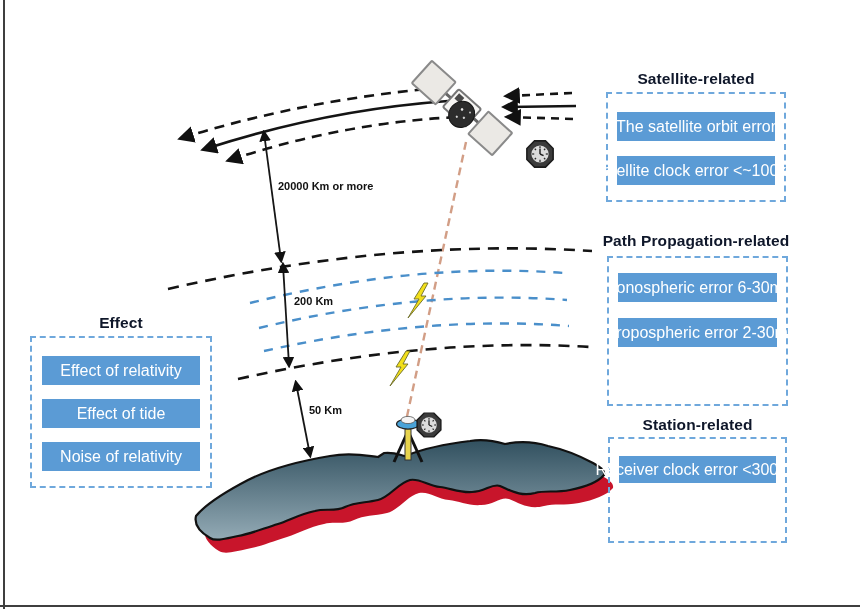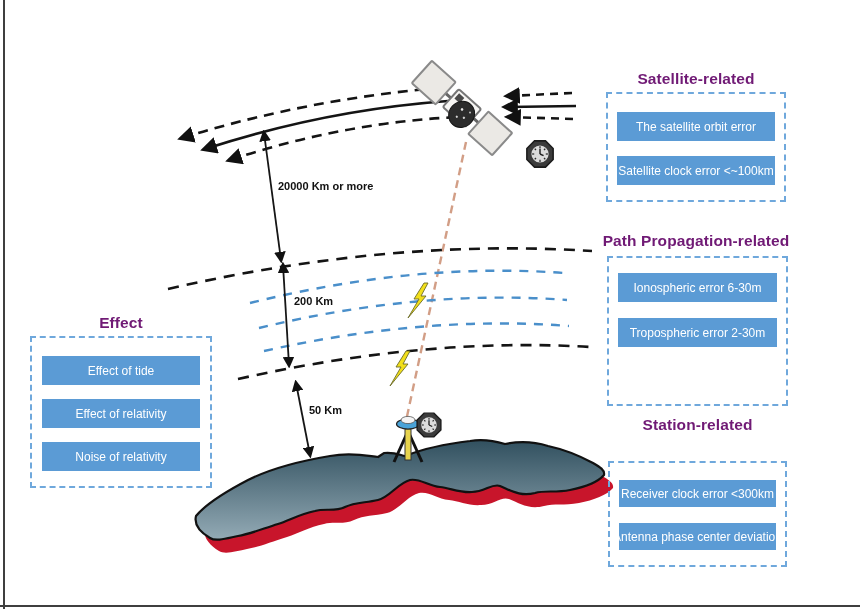--- a/index.html
+++ b/index.html
@@ -2,30 +2,30 @@
 <html><head>
 <meta charset="utf-8">
 <style>
   html,body{margin:0;padding:0;background:#fff;}
   body{width:860px;height:609px;position:relative;overflow:hidden;
        font-family:"Liberation Sans",sans-serif;}
   .frame{position:absolute;background:#3f3f3f;}
   #frame-left{left:3px;top:0;width:2px;height:609px;}
   #frame-bottom{left:0;top:605px;width:860px;height:2px;}
   svg.canvas{position:absolute;left:0;top:0;}
-  .section-title{position:absolute;font-weight:700;font-size:15.5px;color:#701a75;
+  .section-title{position:absolute;font-weight:700;font-size:15.5px;color:#0f172a;
        text-align:center;letter-spacing:.1px;}
   .dashed-box{position:absolute;border:2px dashed #6fa8dc;box-sizing:border-box;
        display:flex;flex-direction:column;background:transparent;}
-  .error-box{background:#5b9bd5;color:#ffffff;font-size:12px;line-height:1;
+  .error-box{background:#5b9bd5;color:#ffffff;font-size:16px;line-height:1;
        display:flex;align-items:center;justify-content:center;white-space:nowrap;
        flex:0 0 29px;}
   #box-satellite{left:606px;top:92px;width:180px;height:110px;padding:18px 9px 0;gap:15px;}
   #box-path{left:607px;top:256px;width:181px;height:150px;padding:15px 9px 0;gap:16px;}
-  #box-station{left:608px;top:461px;width:179px;height:106px;padding:17px 9px 0;gap:16px;}
+  #box-station{left:608px;top:437px;width:179px;height:106px;padding:17px 9px 0;gap:16px;}
   #box-station .error-box{flex:0 0 27px;}
   #box-other{left:30px;top:336px;width:182px;height:152px;padding:18px 10px 0;gap:14px;}
   #title-satellite{left:606px;top:70px;width:180px;}
   #title-path{left:596px;top:232px;width:200px;}
   #title-station{left:608px;top:416px;width:179px;}
   #title-other{left:30px;top:314px;width:182px;}
   .dist-label{position:absolute;font-weight:700;font-size:11px;color:#111;white-space:nowrap;}
   #dist-orbit{left:278px;top:180px;}
   #dist-iono{left:294px;top:295px;}
   #dist-tropo{left:309px;top:404px;}
@@ -151,21 +151,20 @@
 
 <div class="section-title" id="title-path">Path Propagation-related</div>
 <div class="dashed-box" id="box-path">
   <div class="error-box">Ionospheric error 6-30m</div>
   <div class="error-box">Tropospheric error 2-30m</div>
 </div>
 
 <div class="section-title" id="title-station">Station-related</div>
 <div class="dashed-box" id="box-station">
   <div class="error-box">Receiver clock error &lt;300km</div>
-  <div class="error-box">Antenna phase center deviation</div>
 </div>
 
 <div class="section-title" id="title-other">Effect</div>
 <div class="dashed-box" id="box-other">
+  <div class="error-box">Effect of relativity</div>
   <div class="error-box">Effect of tide</div>
-  <div class="error-box">Effect of relativity</div>
   <div class="error-box">Noise of relativity</div>
 </div>
 
 </body></html>

